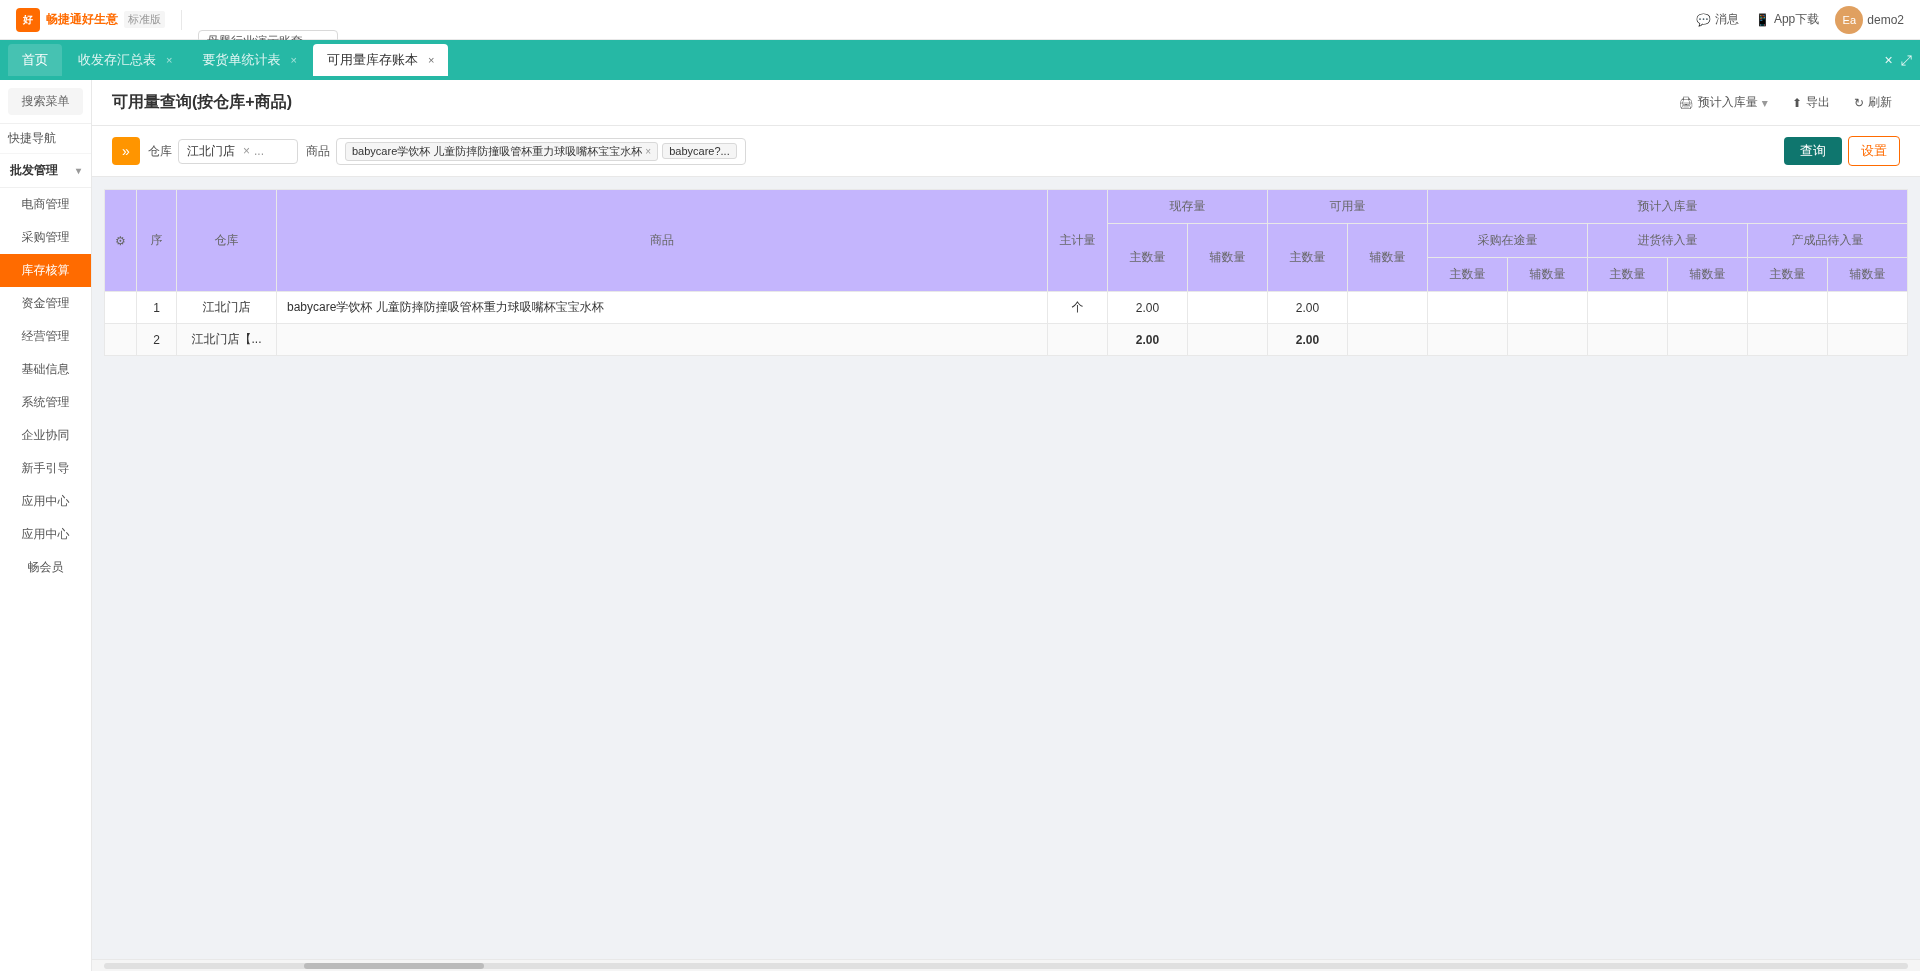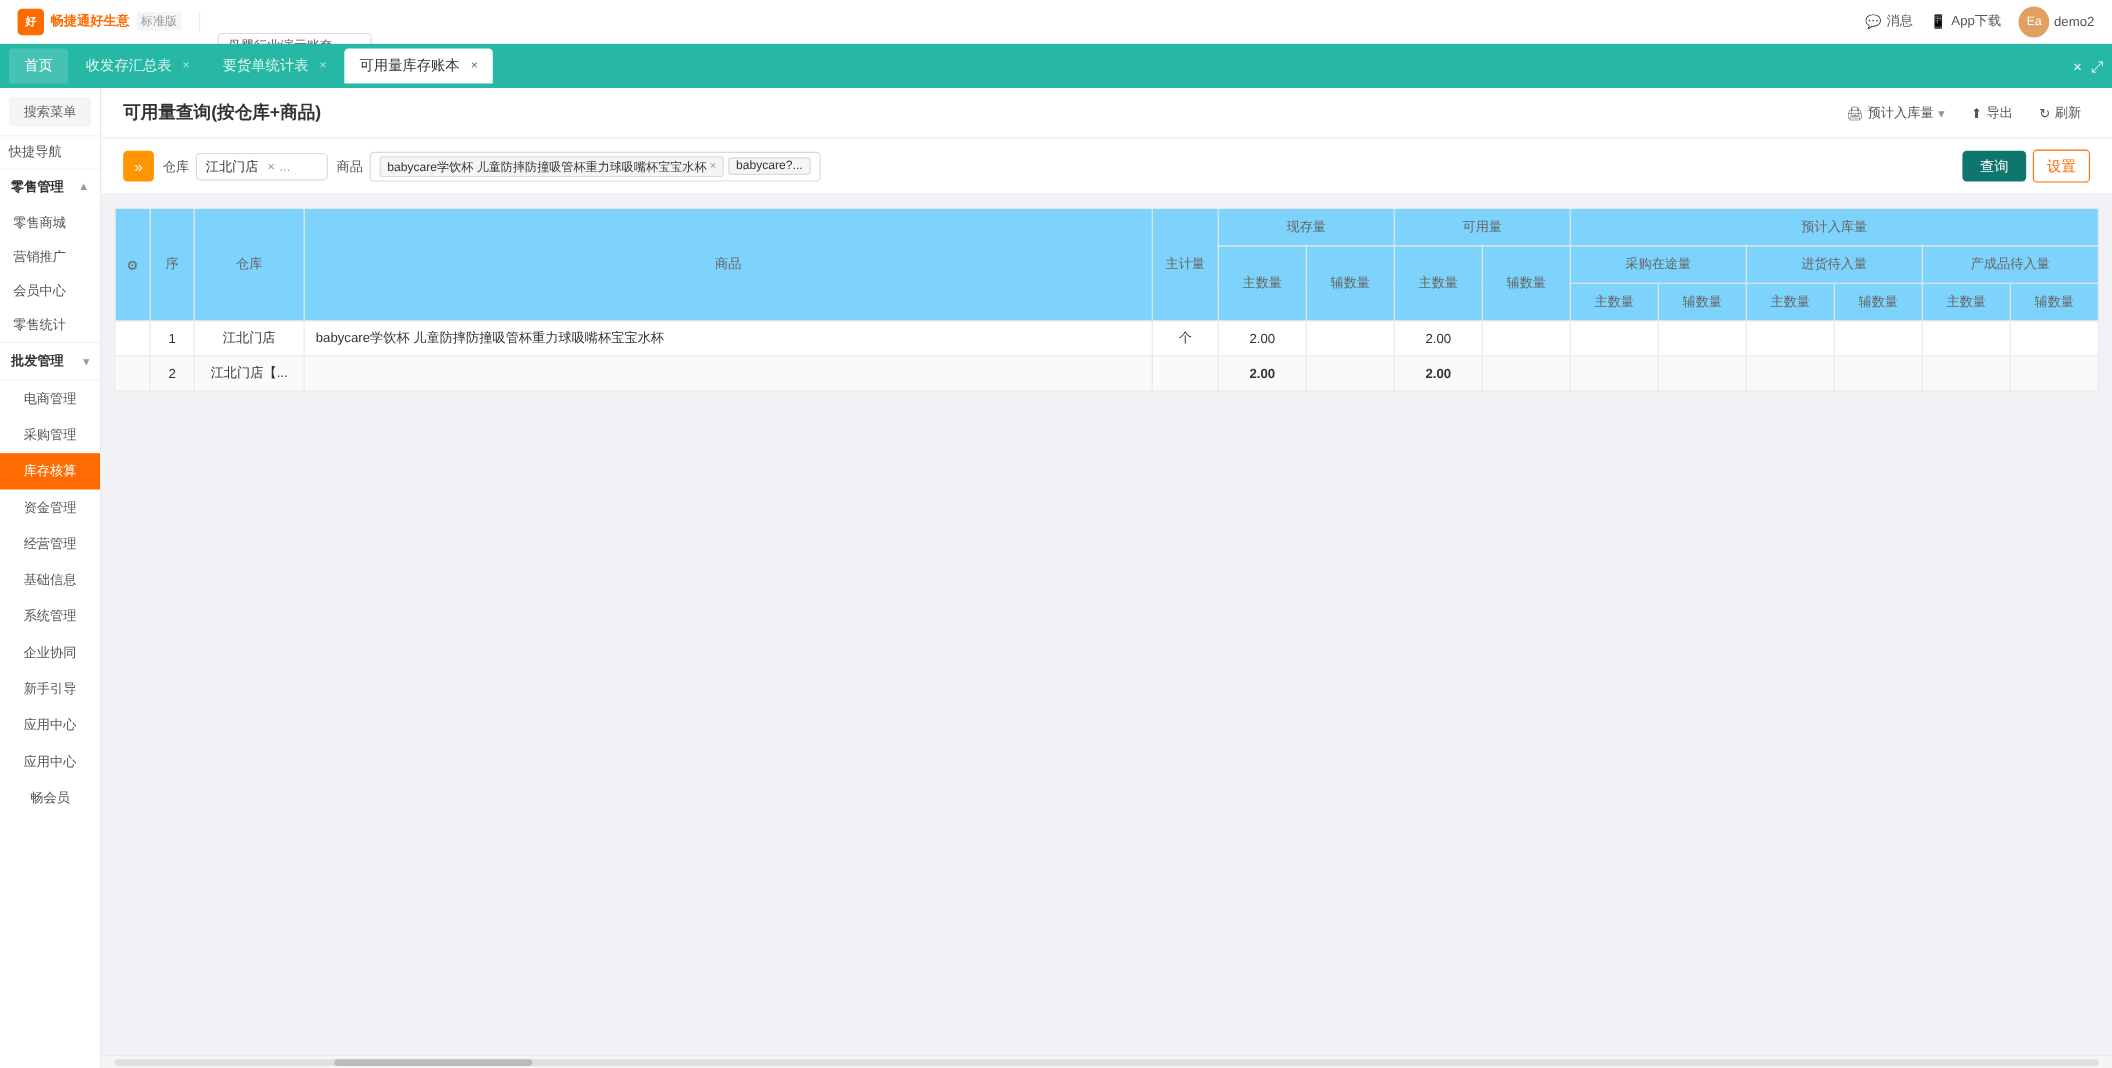--- a/index.html
+++ b/index.html
@@ -57,21 +57,21 @@
     .filter-tag { background: #f5f5f5; border: 1px solid #d9d9d9; border-radius: 3px; padding: 1px 6px; font-size: 11px; display: flex; align-items: center; gap: 3px; }
     .filter-tag-close { cursor: pointer; color: #999; font-size: 10px; }
     .filter-more { color: #999; cursor: pointer; font-size: 12px; }
     .filter-actions { display: flex; align-items: center; gap: 6px; margin-left: auto; }
     .btn-query { background: #0f766e; color: white; border: none; border-radius: 4px; padding: 5px 16px; font-size: 13px; cursor: pointer; }
     .btn-settings { background: #fff; color: #ff6b00; border: 1px solid #ff6b00; border-radius: 4px; padding: 5px 12px; font-size: 13px; cursor: pointer; }
 
     
     .table-container { flex: 1; overflow: auto; padding: 12px 12px 0 12px; }
     .data-table { width: 100%; border-collapse: collapse; background: #fff; font-size: 12px; }
-    .data-table th { background: #7dd3fc; color: #666; font-weight: normal; padding: 8px 10px; border: 1px solid #e8e8e8; text-align: center; white-space: nowrap; }
+    .data-table th { background: #c4b5fd; color: #666; font-weight: normal; padding: 8px 10px; border: 1px solid #e8e8e8; text-align: center; white-space: nowrap; }
     .data-table td { padding: 7px 10px; border: 1px solid #e8e8e8; text-align: center; color: #333; }
     .data-table .group-header { background: #fafafa; font-weight: 500; }
     .col-gear { width: 32px; }
     .col-no { width: 40px; }
     .col-warehouse { width: 100px; }
     .col-product { min-width: 240px; }
     .col-unit { width: 60px; }
     .col-num { width: 80px; }
 
     
@@ -139,30 +139,20 @@
 </div>
 
 <div class="main-layout">
 
   <div class="sidebar">
     <div class="sidebar-search">
       <button class="sidebar-search-btn">搜索菜单</button>
     </div>
     <div class="sidebar-nav-btn">快捷导航</div>
 
-    <div class="sidebar-section">
-      <div class="sidebar-item section-header">
-        <span>零售管理</span>
-        <span class="arrow">▲</span>
-      </div>
-      <div class="sidebar-sub-item">零售商城</div>
-      <div class="sidebar-sub-item">营销推广</div>
-      <div class="sidebar-sub-item">会员中心</div>
-      <div class="sidebar-sub-item">零售统计</div>
-    </div>
 
     <div class="sidebar-section">
       <div class="sidebar-item section-header">
         <span>批发管理</span>
         <span class="arrow">▾</span>
       </div>
     </div>
 
     <div class="sidebar-item">电商管理</div>
     <div class="sidebar-item">采购管理</div>

